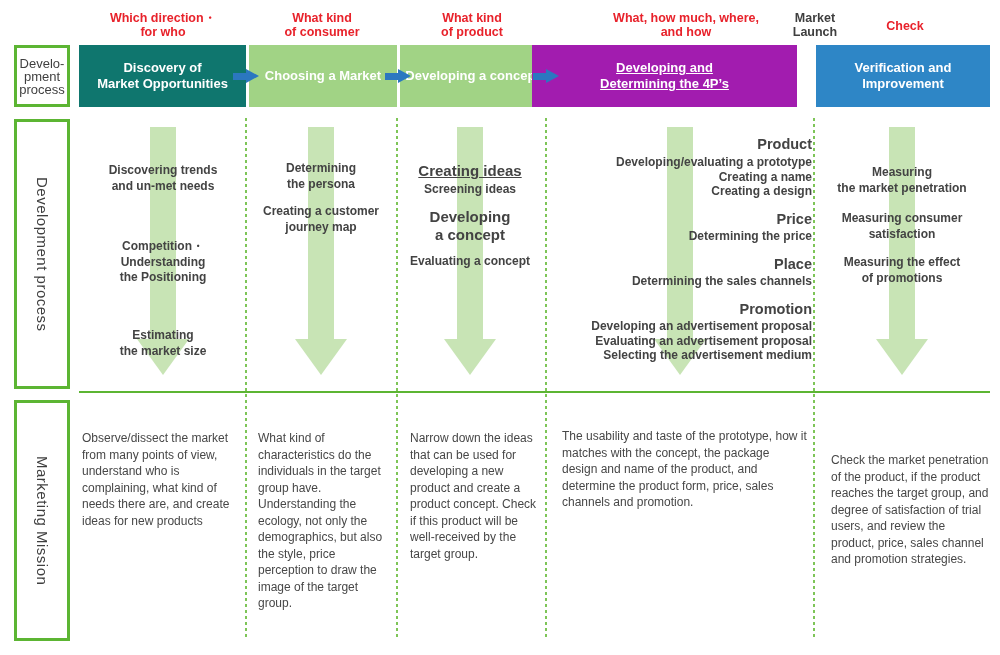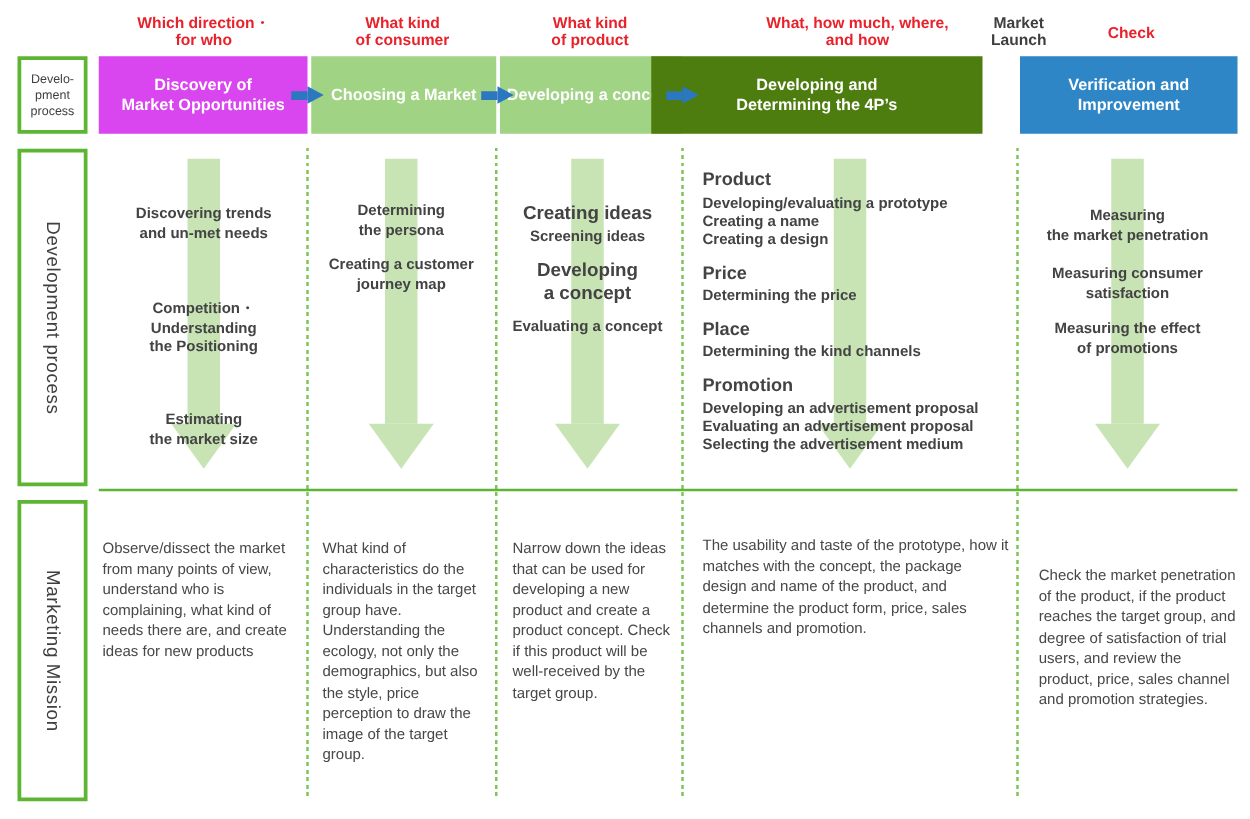--- a/index.html
+++ b/index.html
@@ -17,36 +17,36 @@
   .pl2{left:237px;width:170px;}
   .pl3{left:387px;width:170px;}
   .pl4{left:576px;width:220px;}
   .pl5{left:765px;width:100px;}
   .pl6{left:855px;width:100px;top:19px;}
   
   .stage{
     position:absolute;top:45px;height:62px;display:flex;align-items:center;justify-content:center;
     color:#ffffff;font-size:13px;font-weight:bold;line-height:16px;text-align:center;white-space:pre-line;
   }
-  .stage1{left:79px;width:167px;background:#d946ef;}
+  .stage1{left:79px;width:167px;background:#0f766e;}
   .stage2{left:249px;width:148px;background:#a1d385;}
   .stage3{left:400px;width:145px;background:#a1d385;}
-  .stage4{left:521px;width:265px;background:#4d7c0f;}
+  .stage4{left:532px;width:265px;background:#a21caf;text-decoration:underline;}
   .stage5{left:816px;width:174px;background:#2e86c6;}
   
   .harrow{position:absolute;top:69px;display:flex;align-items:center;z-index:3;}
   .harrow .bar{width:13px;height:7px;background:#2b77c0;}
   .harrow .tri{width:0;height:0;border-top:7px solid transparent;border-bottom:7px solid transparent;border-left:13px solid #2b77c0;}
   .ha1{left:233px;} .ha2{left:385px;} .ha3{left:533px;}
   
   .railbox{
     position:absolute;left:14px;width:56px;border:3px solid #5cb533;background:#fff;box-sizing:border-box;
     display:flex;align-items:center;justify-content:center;color:#3f3f3f;
   }
-  .rail-small{top:45px;height:62px;font-size:10px;line-height:13px;text-align:center;white-space:pre-line;font-weight:normal;}
+  .rail-small{top:45px;height:62px;font-size:13px;line-height:13px;text-align:center;white-space:pre-line;font-weight:normal;}
   .rail-dev{top:119px;height:270px;}
   .rail-mission{top:400px;height:241px;}
   .vtext{writing-mode:vertical-rl;font-size:15px;letter-spacing:0.5px;white-space:nowrap;}
   
   .vdots{
     position:absolute;top:118px;height:522px;width:2px;
     background:repeating-linear-gradient(to bottom,#7ec558 0 3px,transparent 3px 6px);
   }
   .vd1{left:245px;} .vd2{left:396px;} .vd3{left:545px;} .vd4{left:813px;}
   .hline{position:absolute;left:79px;top:391px;width:911px;height:2px;background:#5cb533;}
@@ -59,28 +59,28 @@
   
   .item{
     position:absolute;text-align:center;font-size:12px;font-weight:bold;line-height:15.5px;
     color:#434343;white-space:pre-line;z-index:2;
   }
   .c1{left:78px;width:170px;}
   .c1a{top:163px;} .c1b{top:206px;} .c1c{top:239px;} .c1d{top:300px;margin-top:28px;}
   .c2{left:236px;width:170px;}
   .c2a{top:161px;} .c2b{top:204px;}
   .c3{left:385px;width:170px;}
-  .c3a{top:162px;font-size:15px;line-height:18px;}
+  .c3a{top:162px;font-size:15px;line-height:18px;text-decoration:underline;}
   .c3b{top:182px;}
   .c3c{top:208px;font-size:15px;line-height:18px;}
   .c3d{top:254px;}
   .c5{left:812px;width:180px;}
   .c5a{top:165px;} .c5b{top:211px;} .c5c{top:255px;}
   
-  .li{position:absolute;left:562px;width:250px;text-align:left;color:#434343;white-space:pre-line;z-index:2;}
+  .li{position:absolute;left:562px;width:250px;text-align:right;color:#434343;white-space:pre-line;z-index:2;}
   .g-head{font-size:14.5px;font-weight:bold;line-height:18px;}
   .g-items{font-size:12px;font-weight:bold;line-height:14.5px;}
   .g1h{top:135px;} .g1i{top:155px;}
   .g2h{top:210px;} .g2i{top:229px;}
   .g3h{top:255px;} .g3i{top:274px;}
   .g4h{top:300px;} .g4i{top:319px;}
   
   .mission{
     position:absolute;font-size:12px;line-height:16.5px;color:#474747;text-align:left;z-index:2;
   }
@@ -185,21 +185,21 @@
 a concept</div>
   <div class="item c3 c3d">Evaluating a concept</div>
 
   <div class="li g-head g1h">Product</div>
   <div class="li g-items g1i">Developing/evaluating a prototype
 Creating a name
 Creating a design</div>
   <div class="li g-head g2h">Price</div>
   <div class="li g-items g2i">Determining the price</div>
   <div class="li g-head g3h">Place</div>
-  <div class="li g-items g3i">Determining the kind channels</div>
+  <div class="li g-items g3i">Determining the sales channels</div>
   <div class="li g-head g4h">Promotion</div>
   <div class="li g-items g4i">Developing an advertisement proposal
 Evaluating an advertisement proposal
 Selecting the advertisement medium</div>
 
   <div class="item c5 c5b">Measuring consumer
 satisfaction</div>
   <div class="item c5 c5a">Measuring
 the market penetration</div>
   <div class="item c5 c5c">Measuring the effect

